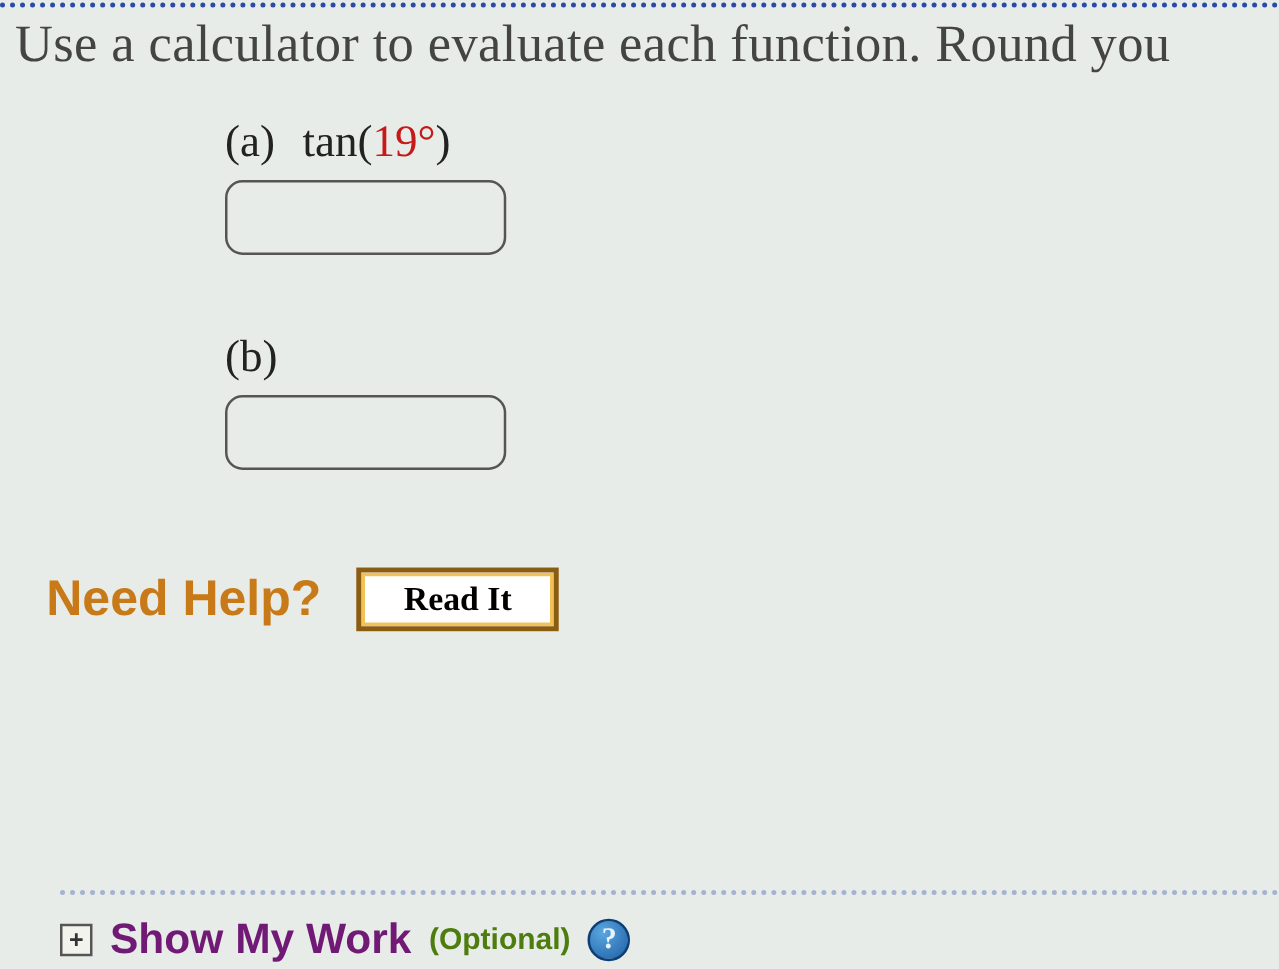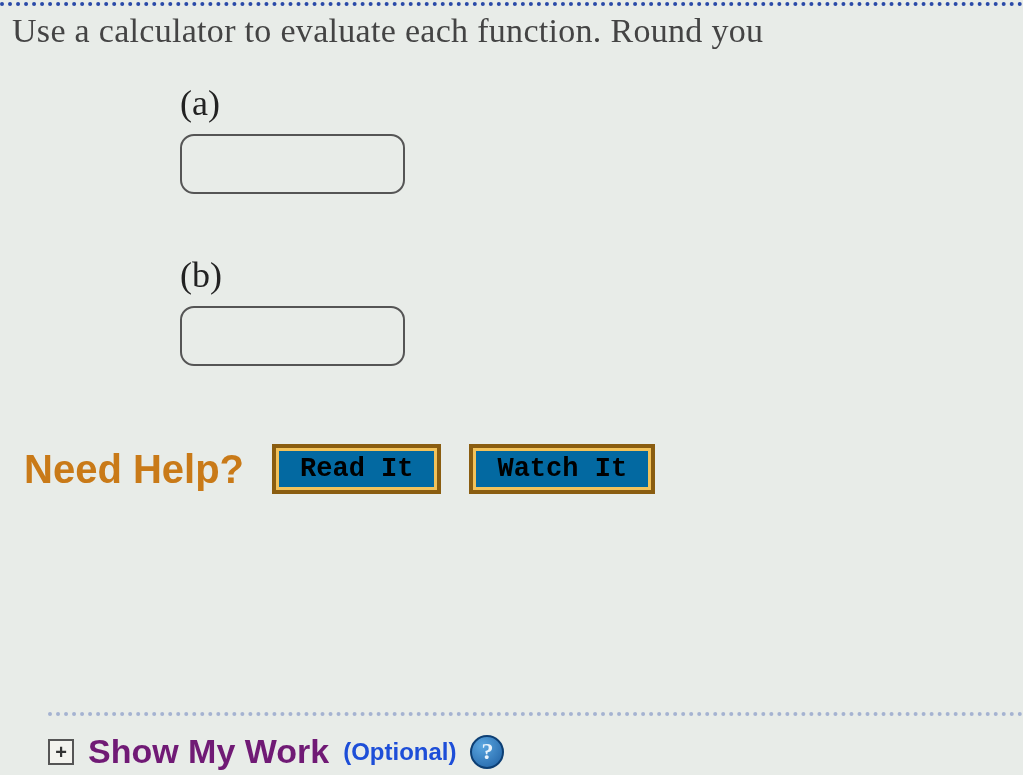--- a/index.html
+++ b/index.html
@@ -9,21 +9,21 @@
     font-family: Georgia, "Times New Roman", serif;
     background: #e8ece8;
     color: #333;
     overflow: hidden;
   }
   .dotted-rule {
     border-top: 4px dotted #2a4aa8;
     margin: 2px 0 6px 0;
   }
   .instructions {
-    font-size: 34px;
+    font-size: 42px;
     color: #444;
     padding: 0 0 8px 12px;
     letter-spacing: 0.3px;
   }
   .parts {
     padding-left: 180px;
   }
   .part {
     margin-top: 24px;
   }
@@ -57,30 +57,31 @@
     padding-left: 24px;
     display: flex;
     align-items: center;
     gap: 28px;
   }
   .help-label {
     font-family: Arial, Helvetica, sans-serif;
     font-weight: bold;
     font-size: 40px;
     color: #c97a18;
+    margin-left: 13px;
   }
   .help-btn {
-    font-family: Liberation Mono, monospace;
+    font-family: Liberation Serif, serif;
     font-weight: bold;
     font-size: 27px;
     color: #000;
-    background: #0369a1;
+    background: #ffffff;
     border: 4px solid #8a5d10;
     box-shadow: inset 0 0 0 3px #f2c25a;
-    padding: 6px 24px;
+    padding: 6px 34px;
     cursor: pointer;
   }
   .smw-wrap {
     position: absolute;
     left: 48px;
     bottom: 0;
     right: 0;
     padding-bottom: 4px;
   }
   .smw-rule {
@@ -108,21 +109,21 @@
     cursor: pointer;
   }
   .smw-title {
     font-size: 34px;
     font-weight: bold;
     color: #701a75;
   }
   .smw-optional {
     font-size: 24px;
     font-weight: bold;
-    color: #1d4ed8;
+    color: #4d7c0f;
   }
   .help-circle {
     width: 34px; height: 34px;
     border-radius: 50%;
     background: radial-gradient(circle at 35% 30%, #5aa6e0, #1e5fa3);
     border: 2px solid #0d3f74;
     display: inline-flex;
     align-items: center;
     justify-content: center;
     color: #e9f3fb;
@@ -137,37 +138,39 @@
 
 <div class="dotted-rule"></div>
 
 <div class="instructions">Use a calculator to evaluate each function. Round you</div>
 
 <div class="parts">
 
   <div class="part">
     <div class="part-row">
       <span class="part-label">(a)</span>
+      <span class="func">
+        <span>tan(</span><span class="arg">19°</span><span>)</span>
+      </span>
     </div>
     <input class="answer-box" type="text" value="" style="">
   </div>
 
   <div class="part">
     <div class="part-row">
       <span class="part-label">(b)</span>
     </div>
     <input class="answer-box" type="text" value="" style="">
   </div>
 
 </div>
 
 <div class="help-row">
   <span class="help-label">Need Help?</span>
   <button class="help-btn">Read It</button>
-  <button class="help-btn">Watch It</button>
 </div>
 
 <div class="smw-wrap">
   <div class="smw-rule"></div>
   <div class="smw">
     <span class="expand-box">+</span>
     <span class="smw-title">Show My Work</span>
     <span class="smw-optional">(Optional)</span>
     <span class="help-circle">?</span>
   </div>

